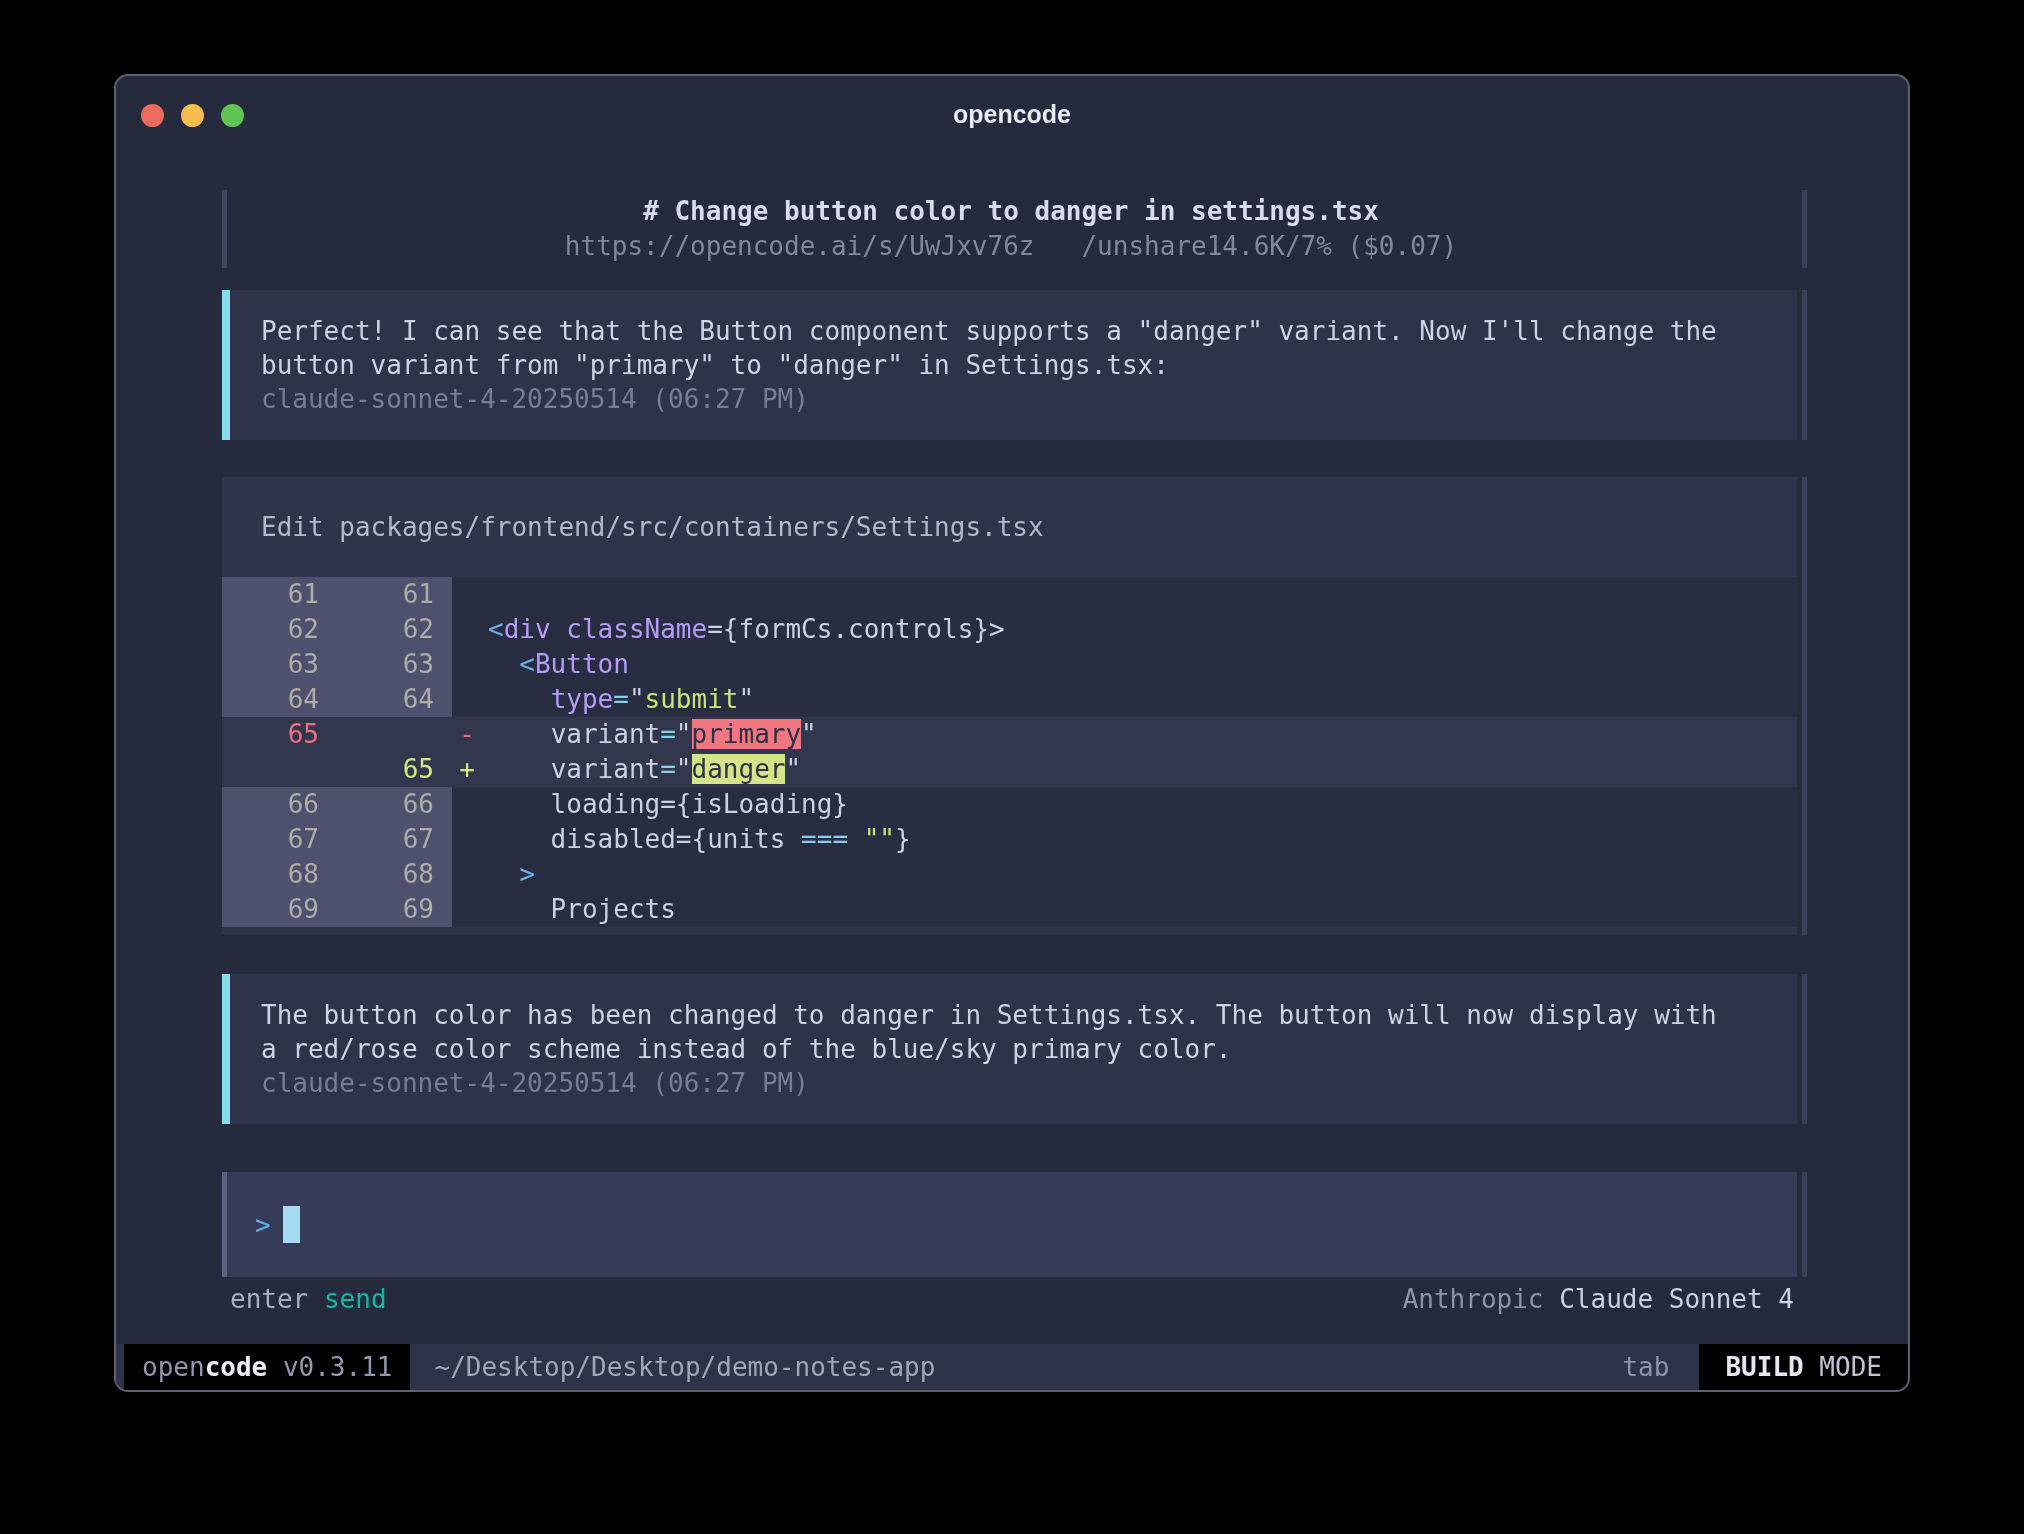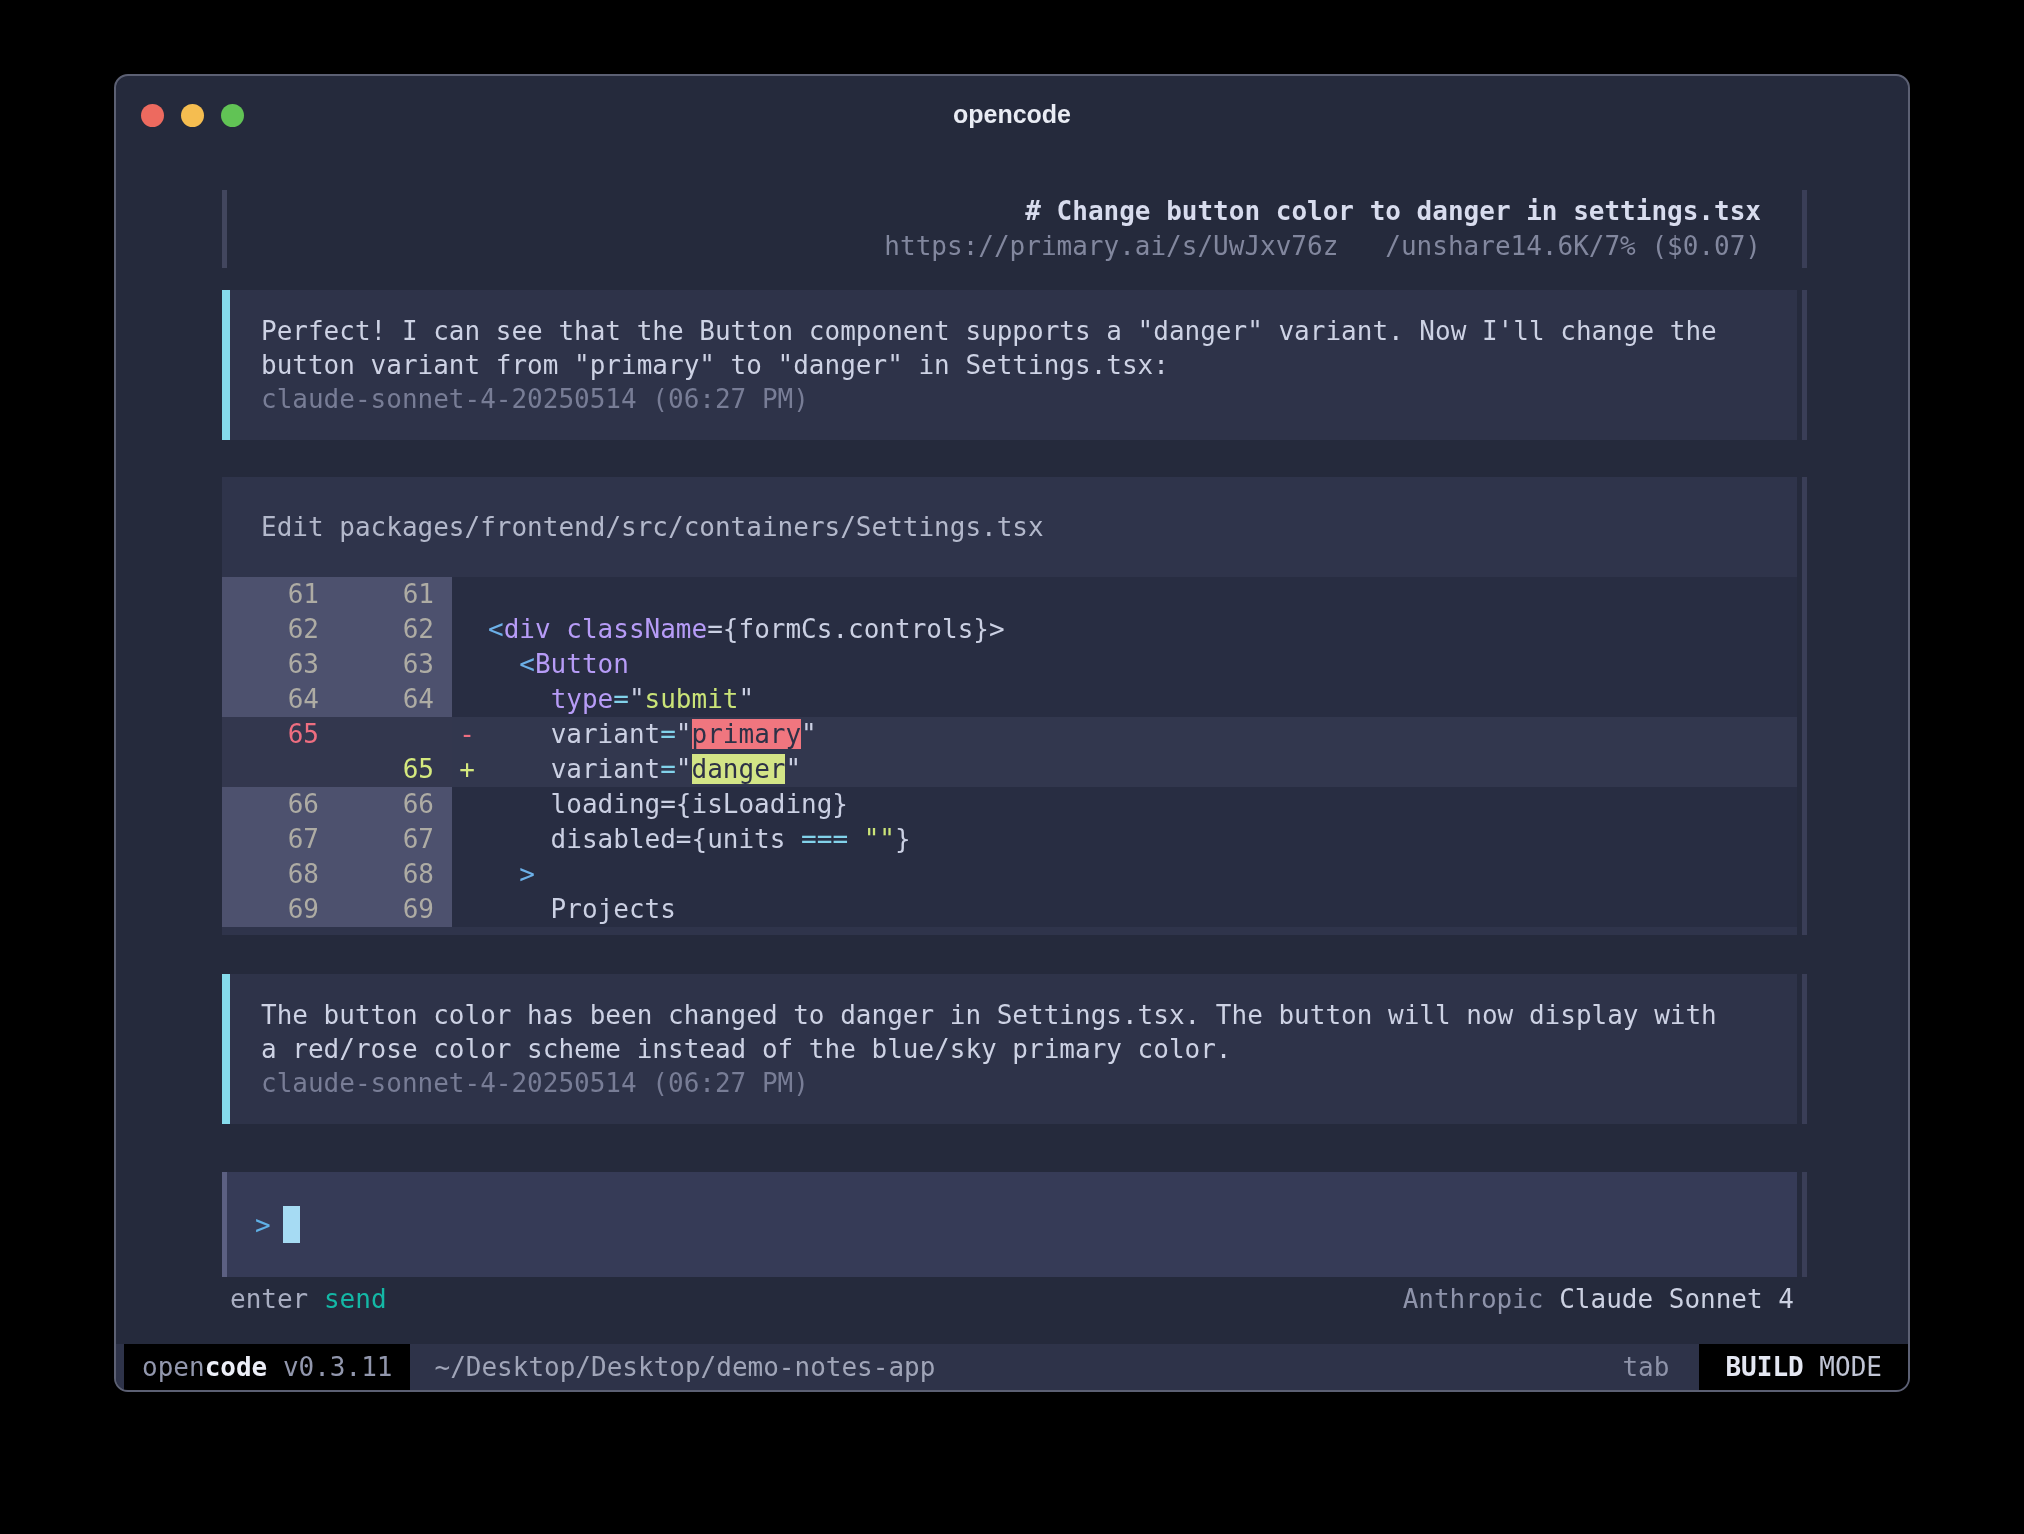--- a/index.html
+++ b/index.html
@@ -20,21 +20,21 @@
   .light.green { left:105px; background:#61c355; }
   .win-title { position:absolute; top:24px; left:0; width:100%; text-align:center;
     font-family:"Liberation Sans", sans-serif; font-weight:bold; font-size:25px; color:#e9ecf4; }
 
   
   .block { position:absolute; left:106px; width:1575px; }
   .rbar  { position:absolute; left:1686px; width:5px; background:#3a3e57; }
 
   
   .session-header { top:114px; height:78px; border-left:5px solid #42465e; padding:4px 36px 0 34px; }
-  .sh-line { height:35px; line-height:35px; display:flex; justify-content:flex-end; white-space:pre; }
+  .sh-line { height:35px; line-height:35px; display:flex; justify-content:center; white-space:pre; }
   .sh-title { color:#d8dcee; font-weight:bold; }
   .dim { color:#82879e; }
   .share-cmd { margin-left:47px; }
 
   
   .message { background:#2e3349; border-left:8px solid #86dbec; padding:24px 20px 0 31px; height:150px; }
   .message .line { height:34px; line-height:34px; color:#cdd2e4; white-space:pre; }
   .message .meta { color:#787d96; }
   .msg1 { top:214px; }
   .msg2 { top:898px; }
@@ -95,21 +95,21 @@
     <span class="light yellow"></span>
     <span class="light green"></span>
     <div class="win-title">opencode</div>
   </div>
 
   <div class="block session-header">
     <div class="sh-line">
       <span class="sh-title"># Change button color to danger in settings.tsx</span>
     </div>
     <div class="sh-line dim">
-      <span><span>https://primary.ai/s/UwJxv76z</span><span class="share-cmd">/unshare</span></span>
+      <span><span>https://opencode.ai/s/UwJxv76z</span><span class="share-cmd">/unshare</span></span>
       <span>14.6K/7% ($0.07)</span>
     </div>
   </div>
   <div class="rbar" style="top:114px;height:78px"></div>
 
   <div class="block message msg1">
     <div class="line">Perfect! I can see that the Button component supports a "danger" variant. Now I'll change the</div>
     <div class="line">button variant from "primary" to "danger" in Settings.tsx:</div>
     <div class="line meta">claude-sonnet-4-20250514 (06:27 PM)</div>
   </div>

